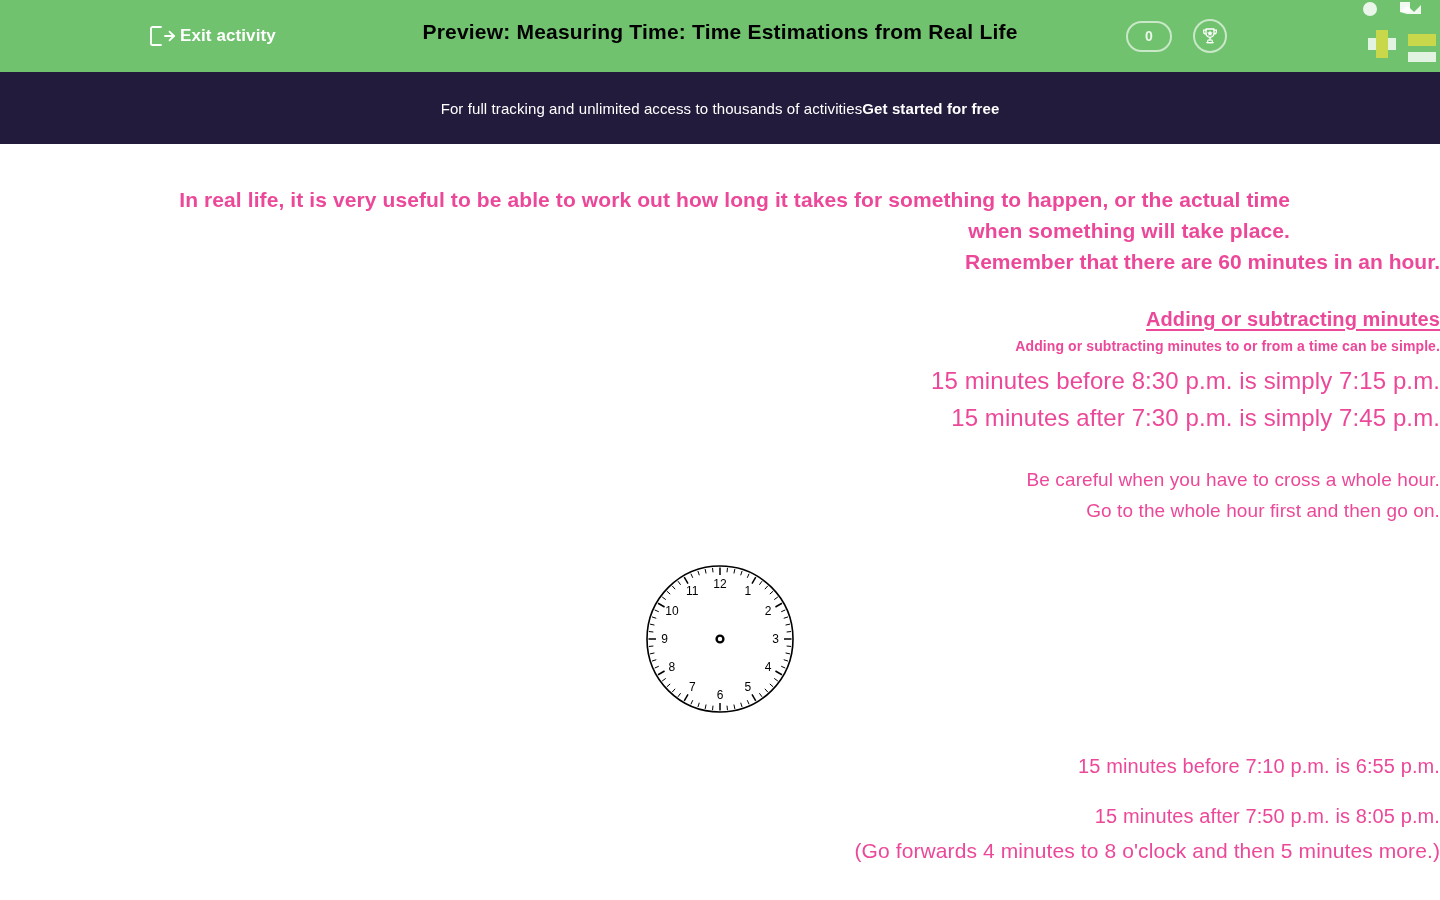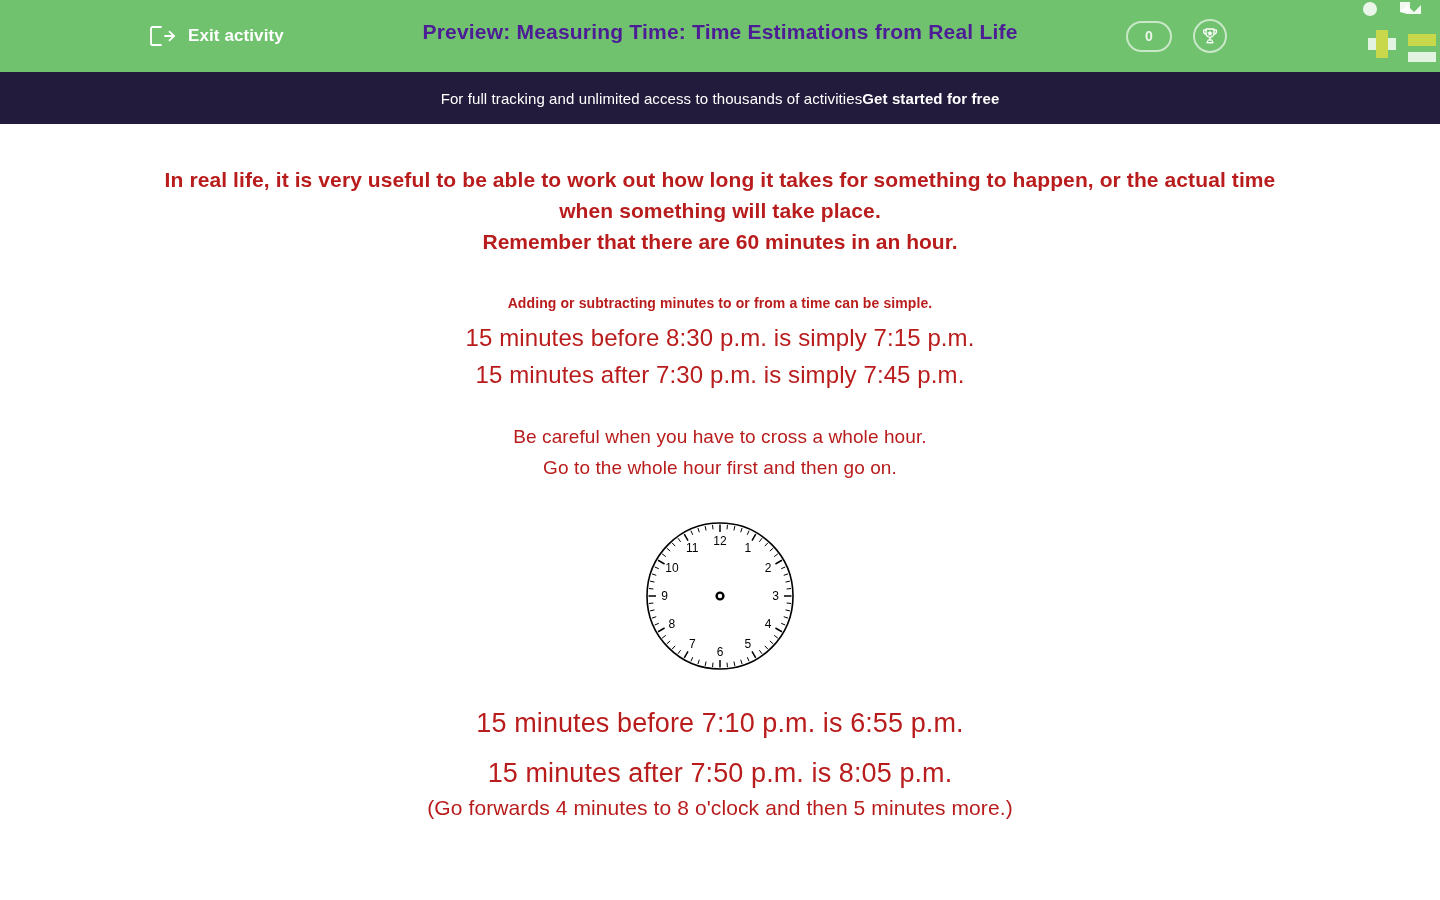--- a/index.html
+++ b/index.html
@@ -26,21 +26,21 @@
     overflow: hidden;
   }
 
   .exit-activity {
     position: absolute;
     left: 148px;
     top: 0;
     height: 72px;
     display: flex;
     align-items: center;
-    gap: 12px;
+    gap: 4px;
     cursor: pointer;
   }
 
   .exit-icon {
     width: 28px;
     height: 24px;
     display: block;
   }
 
   .exit-label {
@@ -53,21 +53,21 @@
 
   .header-title {
     position: absolute;
     left: 0;
     right: 0;
     top: 0;
     height: 64px;
     display: flex;
     align-items: center;
     justify-content: center;
-    color: #4c1d95;
+    color: #000000;
     font-size: 21px;
     font-weight: 700;
     letter-spacing: 0.2px;
     pointer-events: none;
     white-space: nowrap;
   }
 
   .header-right {
     position: absolute;
     right: 213px;
@@ -109,38 +109,38 @@
     position: absolute;
     right: 0;
     top: 0;
     width: 84px;
     height: 72px;
     pointer-events: none;
   }
 
   
   .promo-banner {
-    height: 52px;
+    height: 72px;
     background: #231b3c;
     display: flex;
     align-items: center;
     justify-content: center;
     color: #ffffff;
     font-size: 15px;
     letter-spacing: 0.1px;
   }
 
   .promo-text { font-weight: 400; }
   .promo-cta { font-weight: 700; cursor: pointer; }
 
   
   .content {
     padding-top: 40px;
-    text-align: center;
-    color: #b91c1c;
+    text-align: right;
+    color: #ec4899;
   }
 
   .intro-block {
     width: 1140px;
     margin: 0 auto;
     font-size: 21px;
     line-height: 31px;
     font-weight: 600;
     letter-spacing: 0.1px;
   }
@@ -188,21 +188,21 @@
   .clock-wrap {
     display: flex;
     justify-content: center;
     margin-top: 38px;
     margin-bottom: 34px;
   }
 
   .clock-svg { display: block; }
 
   .result-line {
-    font-size: 27px;
+    font-size: 20px;
     line-height: 36px;
     font-weight: 500;
     letter-spacing: 0.1px;
   }
 
   .note-line {
     font-size: 21px;
     line-height: 34px;
     font-weight: 500;
     letter-spacing: 0.1px;
@@ -269,20 +269,21 @@
 <div class="content">
 
   <div class="intro-block">In real life, it is very useful to be able to work out how long it takes for something to happen, or the actual time when something will take place.</div>
 
   <div class="intro-remember">
     <span>Remember that there are </span><b>60 minutes</b><span> in an hour.</span>
   </div>
 
   <div class="spacer-lg"></div>
 
+  <div class="section-heading">Adding or subtracting minutes</div>
 
   <div class="body-line">Adding or subtracting minutes to or from a time can be simple.</div>
 
   <div class="example-line">15 minutes before 8:30 p.m. is simply 7:15 p.m.</div>
 
   <div class="example-line">15 minutes after 7:30 p.m. is simply 7:45 p.m.</div>
 
   <div class="spacer-md"></div>
 
   <div class="careful-line">Be careful when you have to cross a whole hour.</div>

